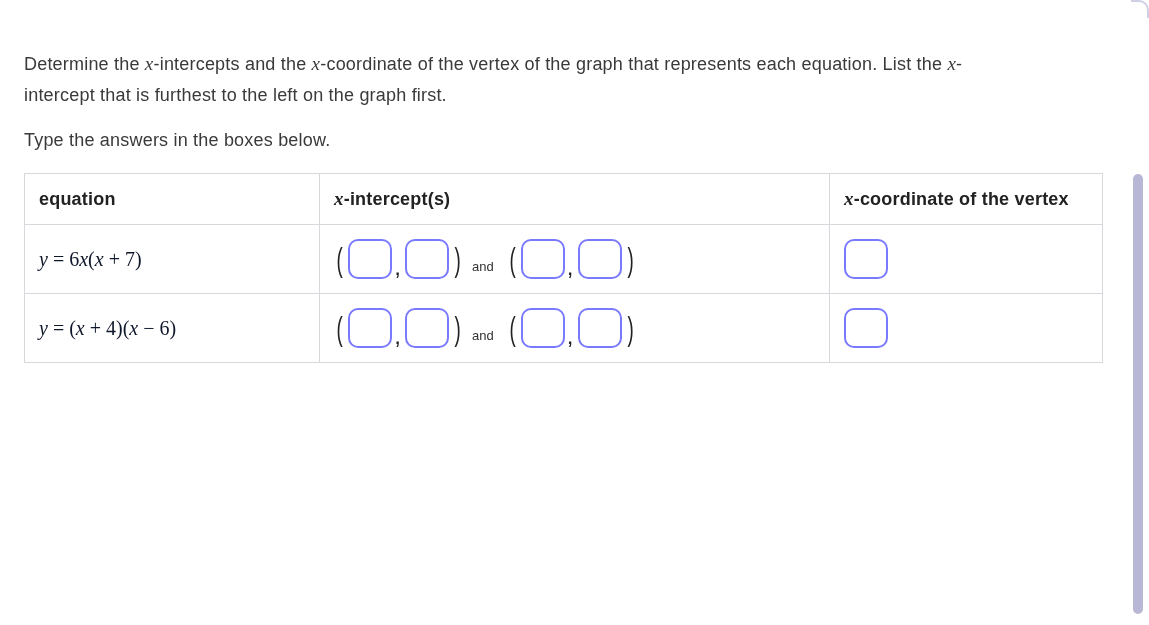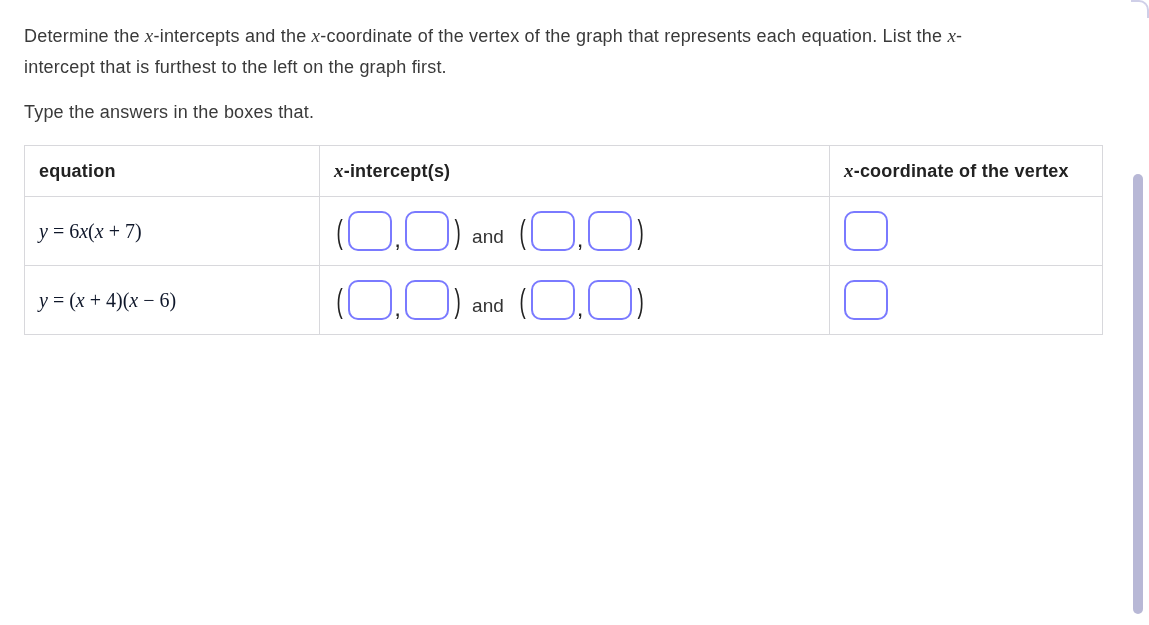--- a/index.html
+++ b/index.html
@@ -7,20 +7,21 @@
     margin: 0;
     padding: 0;
     font-family: -apple-system, BlinkMacSystemFont, 'Segoe UI', Arial, sans-serif;
     background: #fff;
     width: 1149px;
     height: 625px;
     position: relative;
   }
   .content {
     padding: 20px 24px;
+    margin-top: 28px;
   }
   .instructions {
     color: #3a3a3a;
     font-size: 18px;
     line-height: 1.7;
     letter-spacing: 0.2px;
     margin-bottom: 18px;
   }
   .math-x {
     font-family: 'Times New Roman', serif;
@@ -78,21 +79,21 @@
     border-radius: 10px;
     background: #fff;
     display: inline-block;
     vertical-align: middle;
     font-size: 16px;
     text-align: center;
     padding: 0;
     color: #333;
   }
   .comma { font-size: 24px; color:#222; position: relative; top: 8px; margin: 0 1px 0 -1px; }
-  .and { margin: 0 8px 0 4px; font-size: 19px; color: #333; }
+  .and { margin: 0 8px 0 4px; font-size: 13px; color: #333; }
   .scrollbar-track {
     position: absolute;
     right: 6px;
     top: 6px;
     bottom: 6px;
     width: 10px;
     background: transparent;
   }
   .scrollbar-thumb {
     position: absolute;
@@ -116,21 +117,21 @@
 <body>
 
 <div class="corner"></div>
 
 <div class="content">
 
   <div class="instructions">
     <span>Determine the </span><span class="math-x">x</span><span>-intercepts and the </span><span class="math-x">x</span><span>-coordinate of the vertex of the graph that represents each equation. List the </span><span class="math-x">x</span><span>-</span><br>
     <span>intercept that is furthest to the left on the graph first.</span>
     <div style="height:14px"></div>
-    <span>Type the answers in the boxes that.</span>
+    <span>Type the answers in the boxes below.</span>
   </div>
 
   <table class="tbl">
     <colgroup>
       <col class="col-eq">
         <col class="col-int">
         <col class="col-vx">
     </colgroup>
     <tbody>
         <tr>

